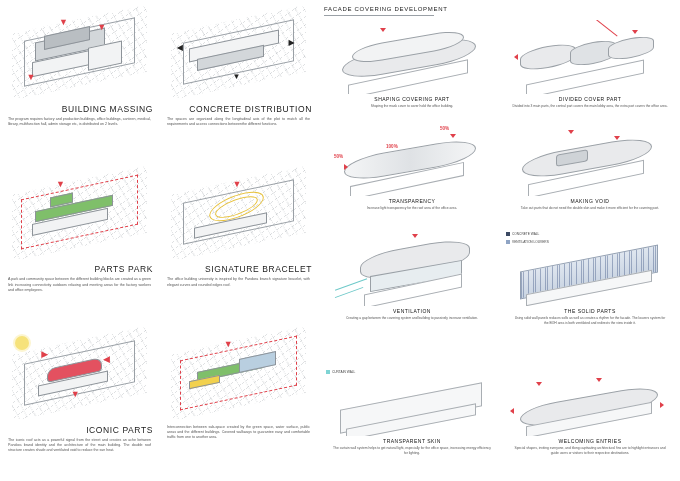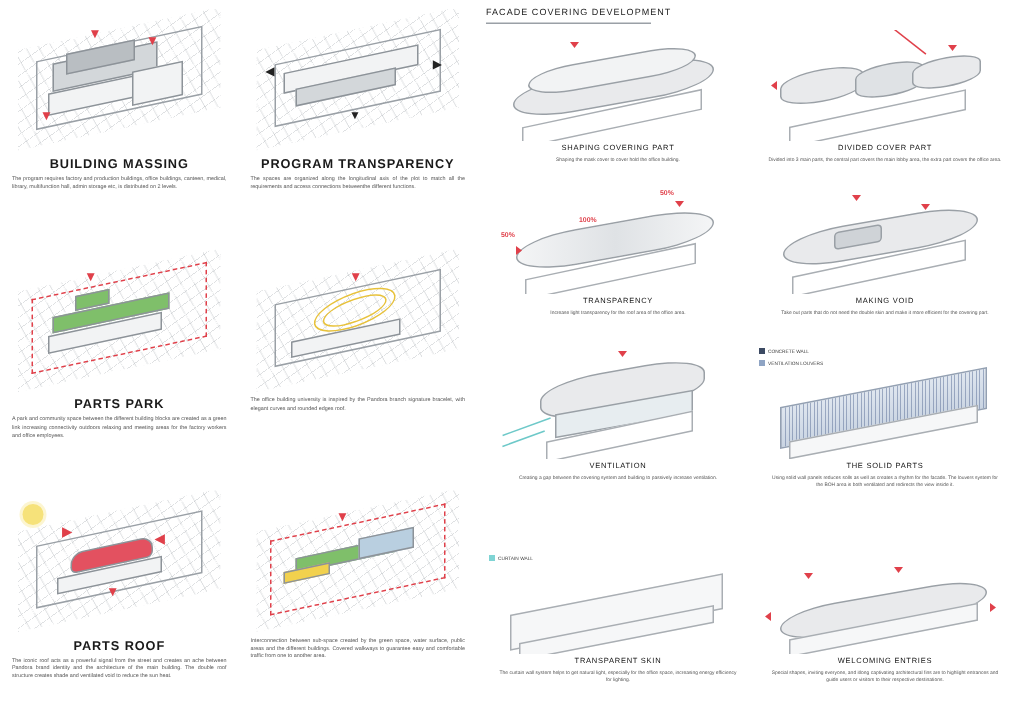--- a/index.html
+++ b/index.html
@@ -38,25 +38,25 @@
     box-sizing: border-box;
     overflow: hidden;
   }
   .concept .art {
     position: relative;
     height: 96px;
     margin: 2px 0 2px 0;
     overflow: hidden;
   }
   .concept .ttl {
-    text-align: center;
+    text-align: right;
     font-size: 8.5px;
     letter-spacing: 0.6px;
     color: #1a1a1a;
-    font-weight: bold;
+    font-weight: normal;
     margin: 2px 0 3px 0;
   }
   .concept .desc {
     font-size: 3.6px;
     line-height: 1.5;
     color: #555;
     text-align: justify;
     padding: 0 2px;
   }
 
@@ -285,21 +285,21 @@
         <div class="axon">
           <div class="grid-plate" style="left:4%;top:14%;width:92%;height:70%;"></div>
           <div class="plot-outline" style="left:12%;top:26%;width:74%;height:42%;"></div>
           <div class="blk white" style="left:16%;top:34%;width:60%;height:12%;"></div>
           <div class="blk gray" style="left:22%;top:48%;width:44%;height:10%;"></div>
           <div class="arrow-blk" style="left:8%;top:40%;">◀</div>
           <div class="arrow-blk" style="left:84%;top:34%;">▶</div>
           <div class="arrow-blk" style="left:46%;top:70%;">▼</div>
         </div>
       </div>
-      <div class="ttl">PROGRAM TRANSPARENCY</div>
+      <div class="ttl">CONCRETE DISTRIBUTION</div>
       <div class="desc">The spaces are organized along the longitudinal axis of the plot to match all the requirements and access connections betweenthe different functions.</div>
     </div>
 
     <div class="concept">
       <div class="art">
         <div class="axon">
           <div class="grid-plate" style="left:4%;top:14%;width:92%;height:70%;"></div>
           <div class="dash-red" style="left:10%;top:22%;width:78%;height:50%;"></div>
           <div class="blk green" style="left:20%;top:38%;width:52%;height:9%;"></div>
           <div class="blk green" style="left:30%;top:30%;width:14%;height:8%;"></div>
@@ -315,37 +315,38 @@
       <div class="art">
         <div class="axon">
           <div class="grid-plate" style="left:4%;top:14%;width:92%;height:70%;"></div>
           <div class="plot-outline" style="left:12%;top:26%;width:74%;height:42%;"></div>
           <div class="oval" style="left:30%;top:30%;width:36%;height:22%;"></div>
           <div class="oval" style="left:34%;top:34%;width:28%;height:15%;"></div>
           <div class="blk white" style="left:20%;top:56%;width:48%;height:9%;"></div>
           <div class="arrow-red" style="left:46%;top:14%;">▼</div>
         </div>
       </div>
+      <div class="ttl">SIGNATURE BRACELET</div>
       <div class="desc">The office building university is inspired by the Pandora branch signature bracelet, with elegant curves and rounded edges roof.</div>
     </div>
 
     <div class="concept">
       <div class="art">
         <div class="axon">
           <div class="grid-plate" style="left:4%;top:14%;width:92%;height:70%;"></div>
           <div class="sun" style="left:6%;top:10%;"></div>
           <div class="plot-outline" style="left:12%;top:26%;width:74%;height:42%;"></div>
           <div class="blk red" style="left:28%;top:38%;width:36%;height:12%;border-radius:8px 8px 4px 4px;"></div>
           <div class="blk white" style="left:22%;top:54%;width:46%;height:9%;"></div>
           <div class="arrow-red" style="left:24%;top:24%;">▶</div>
           <div class="arrow-red" style="left:66%;top:30%;">◀</div>
           <div class="arrow-red" style="left:44%;top:66%;">▼</div>
         </div>
       </div>
-      <div class="ttl">PARTS ROOF</div>
+      <div class="ttl">ICONIC PARTS</div>
       <div class="desc">The iconic roof acts as a powerful signal from the street and creates an ache between Pandora brand identity and the architecture of the main building. The double roof structure creates shade and ventilated void to reduce the sun heat.</div>
     </div>
 
     <div class="concept">
       <div class="art">
         <div class="axon">
           <div class="grid-plate" style="left:4%;top:14%;width:92%;height:70%;"></div>
           <div class="dash-red" style="left:10%;top:22%;width:78%;height:50%;"></div>
           <div class="blk green" style="left:22%;top:40%;width:44%;height:8%;"></div>
           <div class="blk yellow" style="left:16%;top:54%;width:20%;height:6%;"></div>

